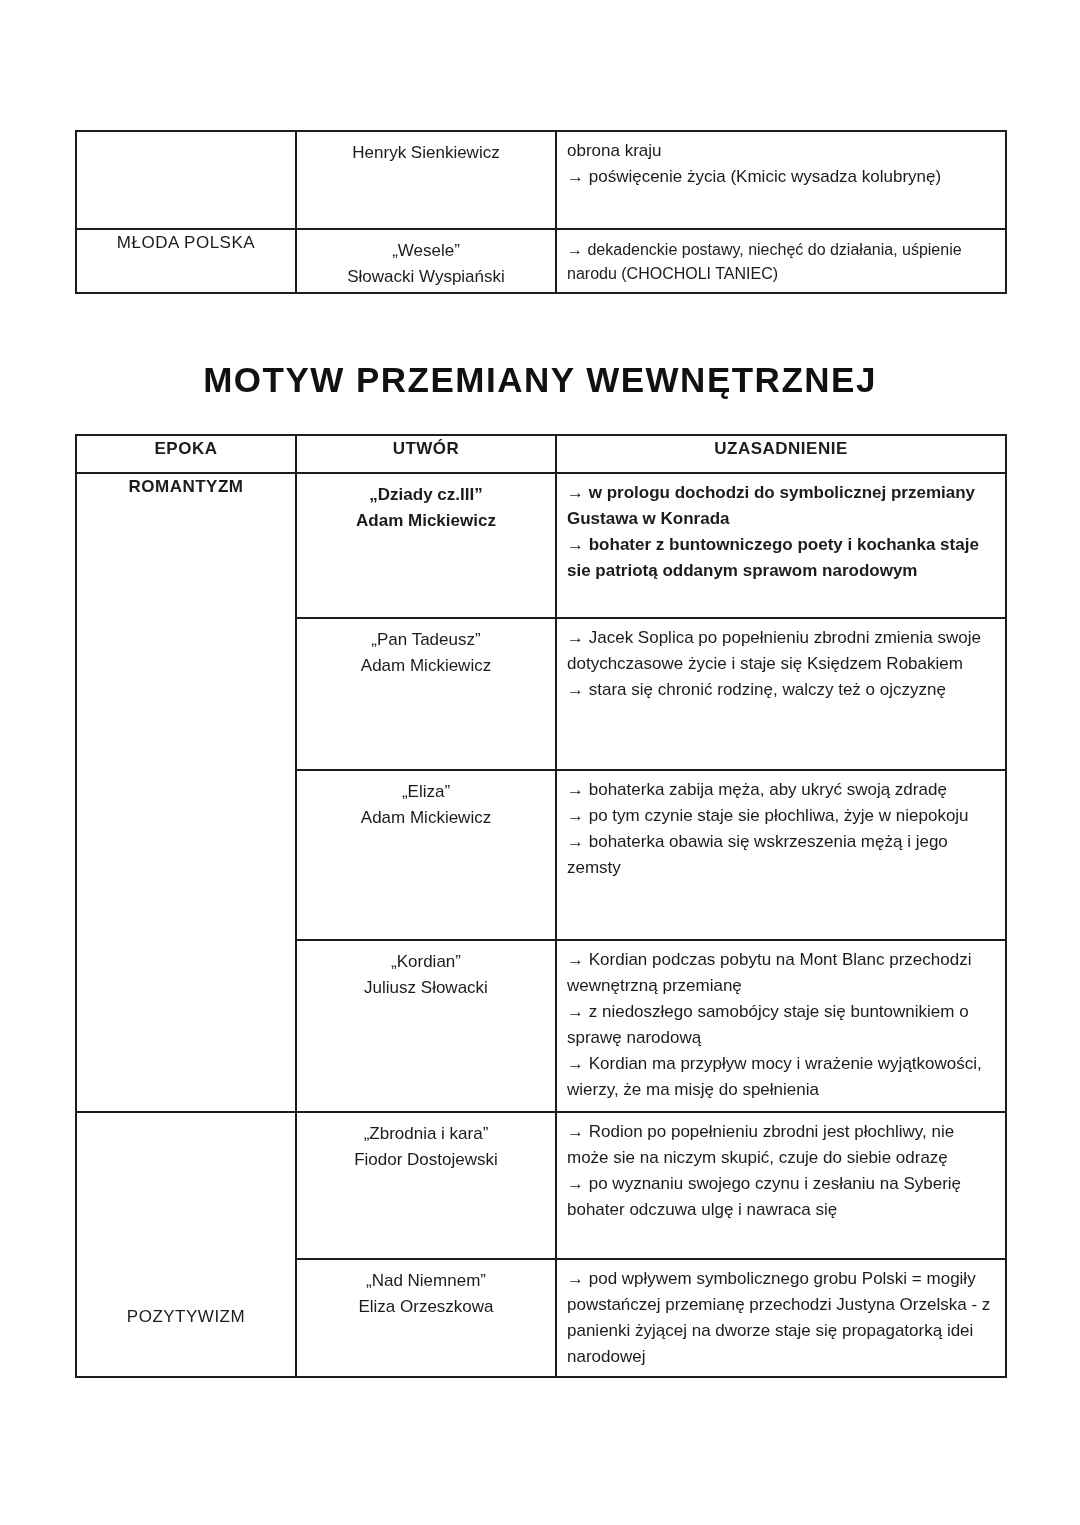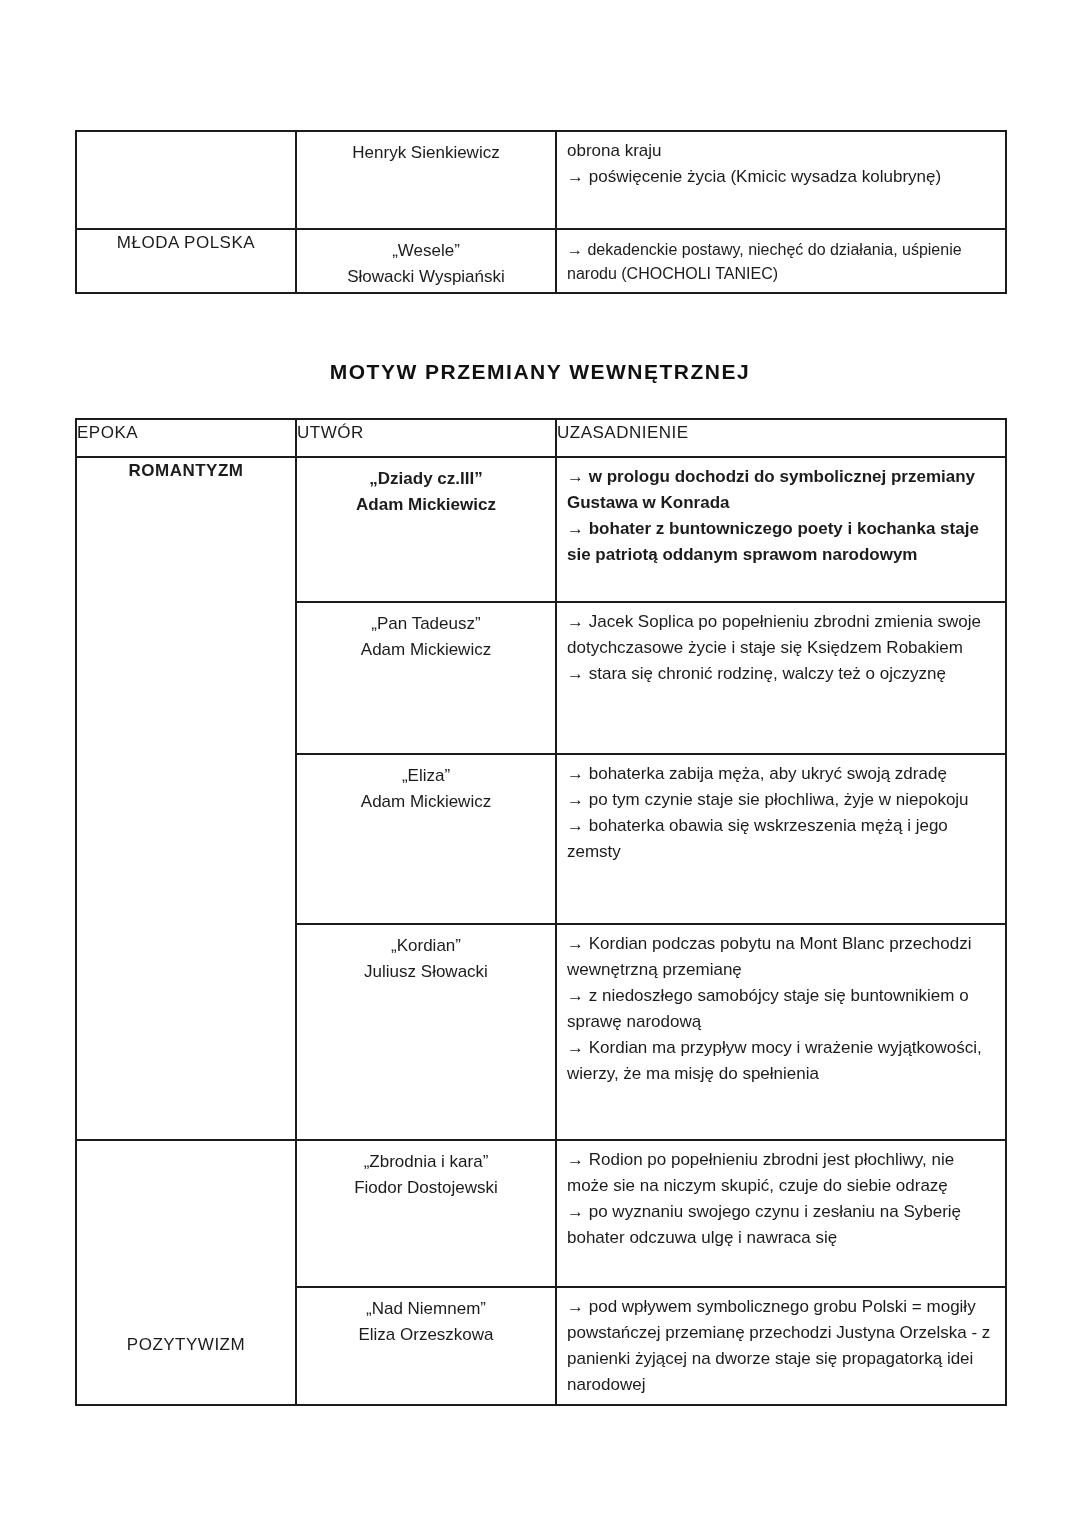--- a/index.html
+++ b/index.html
@@ -56,39 +56,39 @@
 
   .top-table { margin-top: 130px; }
   .top-table tr.tt-r1 { height: 98px; }
   .top-table tr.tt-r2 { height: 64px; }
   .top-table tr.tt-r2 .cell-uzas { font-size: 16px; line-height: 24px; padding-top: 8px; }
   .top-table tr.tt-r2 .cell-epoka { letter-spacing: 0.5px; }
 
   h1.doc-title {
     margin-top: 66px;
     text-align: center;
-    font-size: 21px;
+    font-size: 35px;
     font-weight: bold;
     letter-spacing: 1.5px;
     color: #111111;
   }
 
   .main-table { margin-top: 34px; }
   .main-table tr.hdr { height: 38px; }
   .main-table th {
     vertical-align: middle;
-    text-align: left;
-    font-weight: normal;
+    text-align: center;
+    font-weight: bold;
     font-size: 17px;
     letter-spacing: 0.5px;
   }
   .main-table tr.r-dziady   { height: 145px; font-weight: bold; }
   .main-table tr.r-tadeusz  { height: 152px; }
   .main-table tr.r-lilije   { height: 170px; }
-  .main-table tr.r-kordian  { height: 216px; }
+  .main-table tr.r-kordian  { height: 172px; }
   .main-table tr.r-zbrodnia { height: 147px; }
   .main-table tr.r-niemnem  { height: 114px; }
 </style>
 </head>
 <body>
 
 <div class="page">
 
   <table class="tbl top-table">
     <colgroup>

